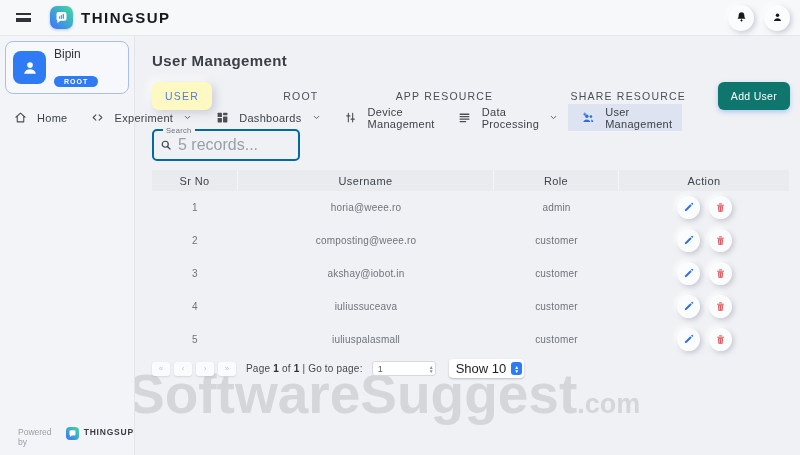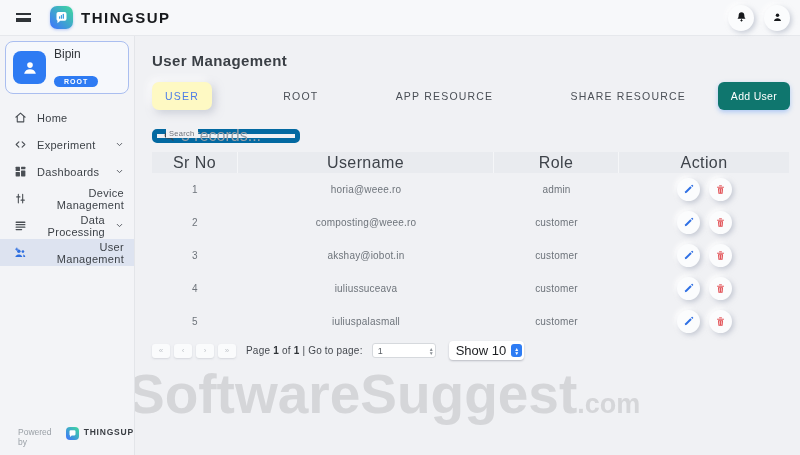--- a/index.html
+++ b/index.html
@@ -29,21 +29,21 @@
   
   .sidebar { width:135px; background:#f3f4f7; border-right:1px solid #e3e5e9;
     position:relative; z-index:4; flex-shrink:0; }
   .user-card { margin:5px 5px 10px 5px; border:1px solid #aabef0; border-radius:8px; background:#f6f8fc;
     display:flex; align-items:center; padding:5px 7px; gap:8px; cursor:pointer; }
   .avatar { width:33px; height:33px; border-radius:8px; background:#2e7bf3;
     display:flex; align-items:center; justify-content:center; flex-shrink:0; }
   .user-name { font-size:12px; color:#303439; margin-bottom:9px; }
   .root-badge { display:inline-block; background:#2e7bf3; color:#fff; font-size:7px; font-weight:bold;
     letter-spacing:1px; border-radius:9px; padding:2px 10px; }
-  .nav { display:flex; flex-direction:column;text-align:right; }
+  .nav { display:flex; flex-direction:row; }
   .nav-item { height:27px; display:flex; align-items:center; padding:0 10px 0 13px; gap:10px;
     cursor:pointer; font-size:11px; color:#3d4248; letter-spacing:.3px; }
   .nav-item .nicon { width:14px; display:flex; justify-content:center; color:#4a4f55; flex-shrink:0; }
   .nav-item .chev { margin-left:auto; color:#5a5f66; display:flex; }
   .nav-item.active { background:#dde3f0; }
   .nav-item.active .nicon { color:#2e6fe0; }
   .powered { position:absolute; left:18px; bottom:8px; display:flex; align-items:flex-start; gap:5px; }
   .powered .p-label { font-size:8.5px; color:#9aa0a7; }
   .powered .p-logo { width:13px; height:13px; border-radius:4px;
     background:linear-gradient(45deg,#3f7cf6 10%,#3fd6a0 95%);
@@ -56,31 +56,31 @@
 
   .tabrow { display:flex; align-items:center; margin-top:13px; }
   .tabs { display:flex; align-items:center; width:540px; justify-content:space-between; }
   .tab { font-size:10.5px; letter-spacing:1.2px; color:#4a4f56; cursor:pointer; padding:8px 6px; }
   .tab.active { background:#fef9c3; color:#4c7ce8; border-radius:7px; padding:8px 13px;
     box-shadow:3px 3px 8px rgba(163,170,185,.5), -3px -3px 8px #ffffff; }
   .add-user { margin-left:auto; background:#0f766e; color:#fff; border:none; border-radius:6px;
     font-size:10.5px; padding:8px 13px; cursor:pointer; letter-spacing:.3px;
     box-shadow:0 2px 5px rgba(45,124,244,.35); font-family:inherit; }
 
-  .search-wrap { position:relative; margin-top:19px; width:148px; height:14px;
-    border:5px solid #0369a1; border-radius:5px; display:flex; align-items:center; padding:0 6px; gap:6px; }
+  .search-wrap { position:relative; margin-top:19px; width:148px; height:32px;
+    border:2px solid #0369a1; border-radius:5px; display:flex; align-items:center; padding:0 6px; gap:6px; }
   .search-label { position:absolute; top:-5px; left:9px; font-size:7.5px; color:#6d737a;
     background:#f0f1f4; padding:0 3px; letter-spacing:.3px; }
   .search-input { border:none; outline:none; background:transparent; font-size:16px; width:100px;
     color:#3c4147; font-family:inherit; }
   .search-input::placeholder { color:#9aa0a7; }
 
   .table { margin-top:9px; width:637px; }
   .thead { display:flex; background:#e9ebef; height:21px; }
-  .th { font-size:16px; color:#3e434a; display:flex; align-items:center; justify-content:center;
+  .th { font-size:11px; color:#3e434a; display:flex; align-items:center; justify-content:center;
     border-right:1px solid #f5f6f8; letter-spacing:.4px; }
   .th:last-child { border-right:none; }
   .col-sr { width:86px; } .col-user { width:256px; } .col-role { width:125px; } .col-action { width:170px; }
   .trow { display:flex; height:33px; align-items:center; }
   .td { font-size:10px; color:#6e747b; display:flex; align-items:center; justify-content:center; letter-spacing:.2px; }
   .actions { gap:9px; }
   .action-btn { width:23px; height:23px; border-radius:50%; border:none; background:#fbfcfd; cursor:pointer;
     display:flex; align-items:center; justify-content:center; position:relative; z-index:3;
     box-shadow:2px 2px 5px rgba(163,170,185,.55), -2px -2px 5px #ffffff; }
 

